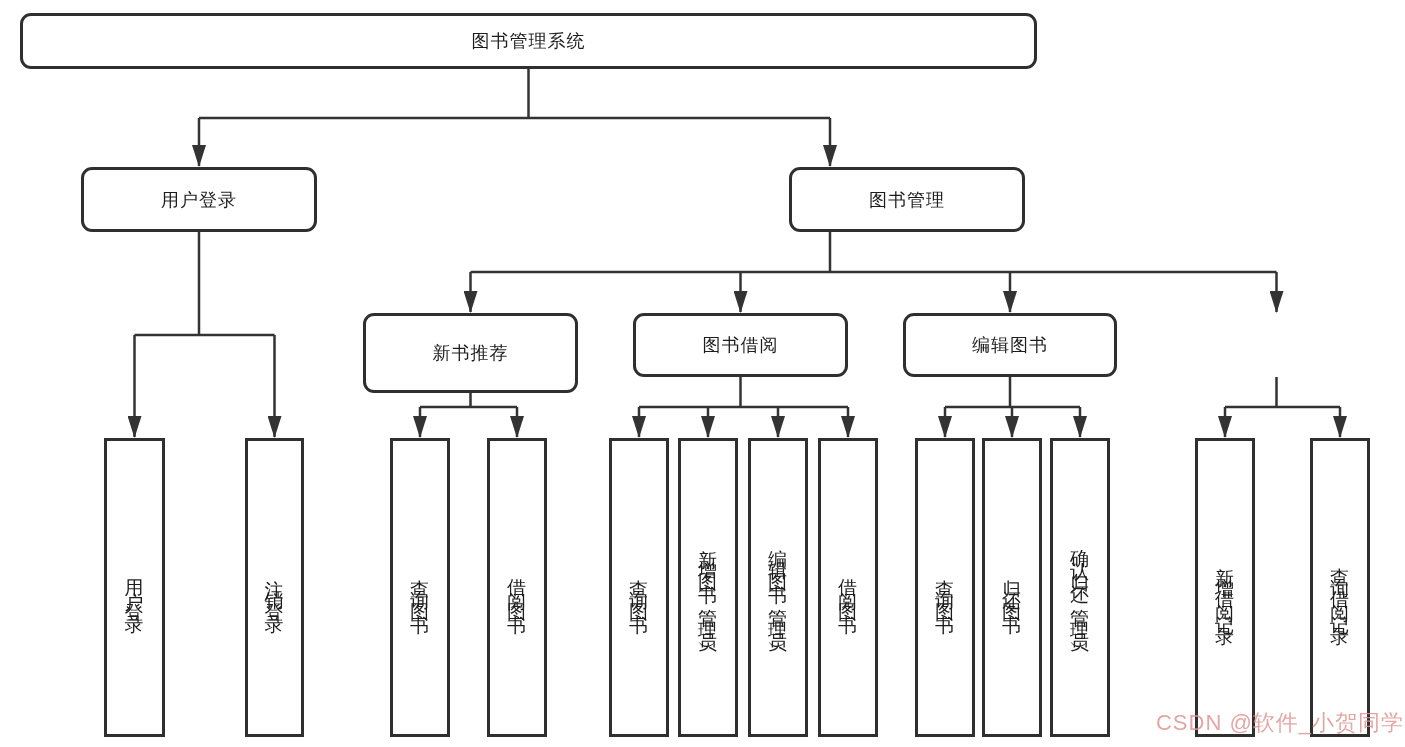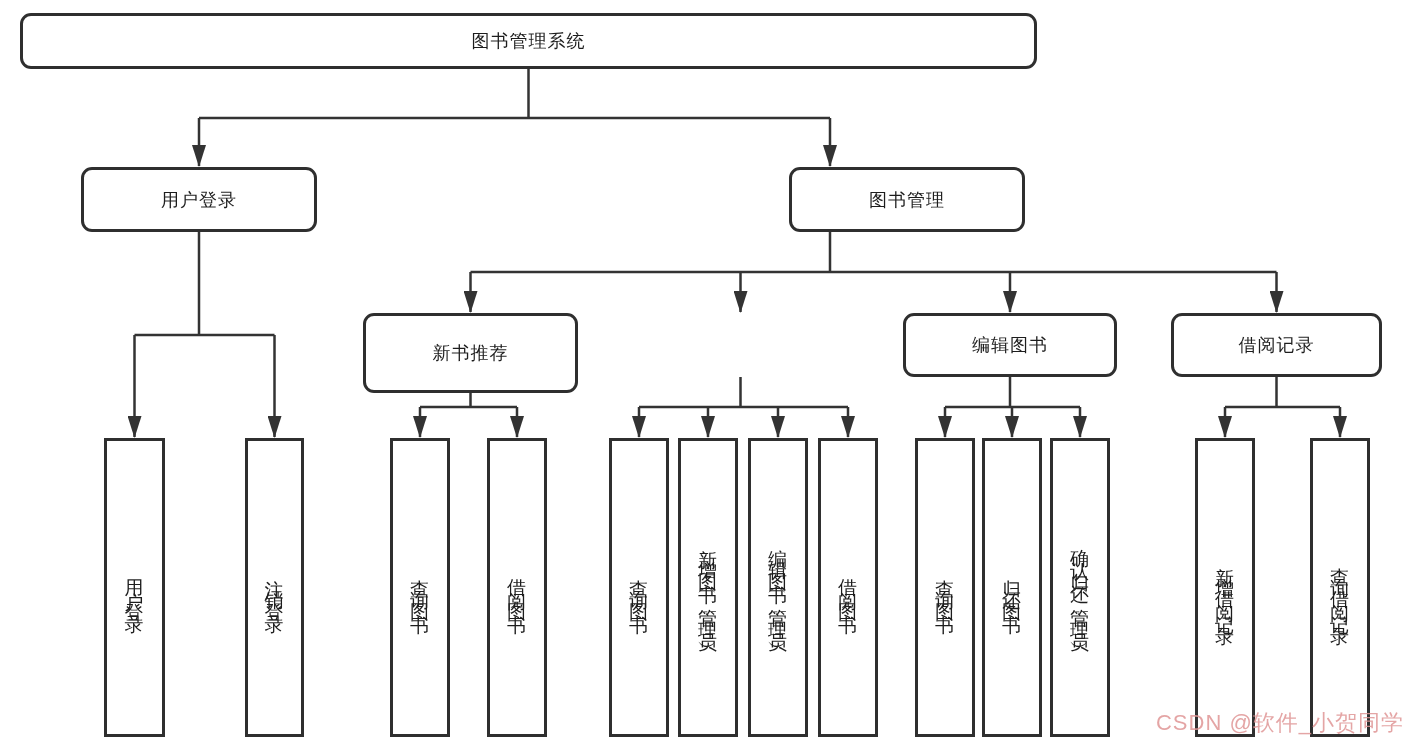--- a/index.html
+++ b/index.html
@@ -110,25 +110,25 @@
   <div class="node h" id="n-user-login">
     <span>用户登录</span>
   </div>
   <div class="node h" id="n-book-mgmt">
     <span>图书管理</span>
   </div>
 
   <div class="node h" id="n-new-book">
     <span>新书推荐</span>
   </div>
+  <div class="node h" id="n-book-borrow">
+    <span>图书借阅</span>
+  </div>
   <div class="node h" id="n-current-borrow">
     <span>编辑图书</span>
-  </div>
-  <div class="node h" id="n-borrow-record">
-    <span>借阅记录</span>
   </div>
 
   <div class="node v leaf" id="l-login">
     <span>用户登录</span>
   </div>
   <div class="node v leaf" id="l-logout">
     <span>注销登录</span>
   </div>
   <div class="node v leaf" id="l-nb-query">
     <span>查询图书</span>

